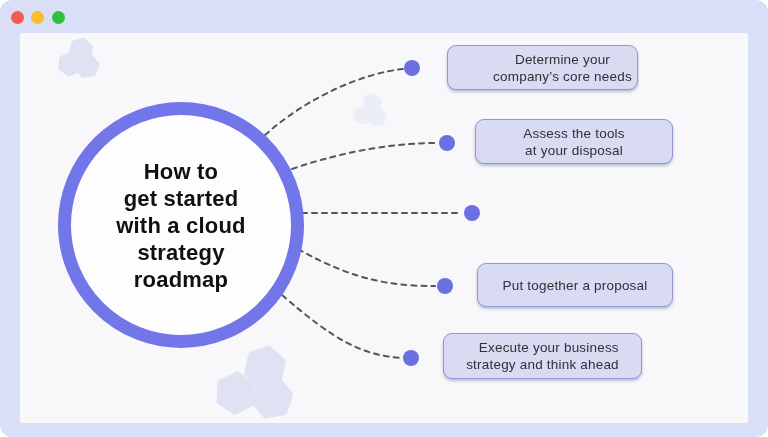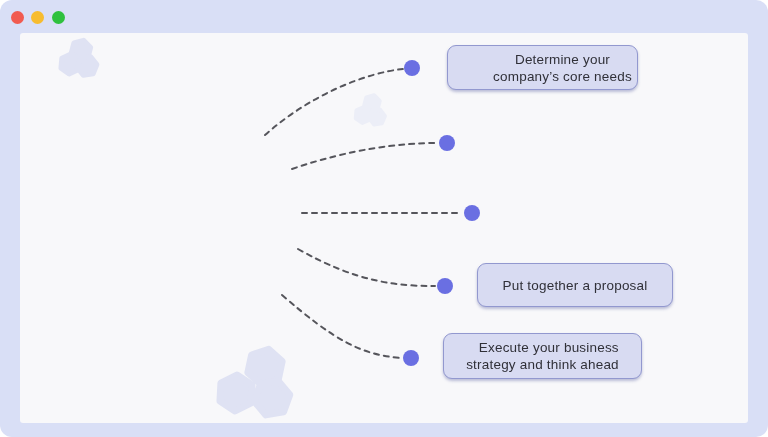--- a/index.html
+++ b/index.html
@@ -69,24 +69,35 @@
         <path class="dash" d="M 282,180 L 442,180"></path>
         <path class="dash" d="M 278,216 C 338,250 378,253 415,253"></path>
         <path class="dash" d="M 262,262 C 315,308 342,322 381,325"></path>
         <circle class="dot" cx="392" cy="35" r="8"></circle>
         <circle class="dot" cx="427" cy="110" r="8"></circle>
         <circle class="dot" cx="452" cy="180" r="8"></circle>
         <circle class="dot" cx="425" cy="253" r="8"></circle>
         <circle class="dot" cx="391" cy="325" r="8"></circle>
       </svg>
 
+      <div class="circle">
+        <div class="circle-title">How to
+get started
+with a cloud
+strategy
+roadmap</div>
+      </div>
 
       <div class="step step1">
         <span class="step-label">Determine your
 company’s core needs</span>
+      </div>
+      <div class="step step2">
+        <span class="step-label">Assess the tools
+at your disposal</span>
       </div>
       <div class="step step4">
         <span class="step-label">Put together a proposal</span>
       </div>
       <div class="step step5">
         <span class="step-label">Execute your business
 strategy and think ahead</span>
       </div>
 
     </div>

